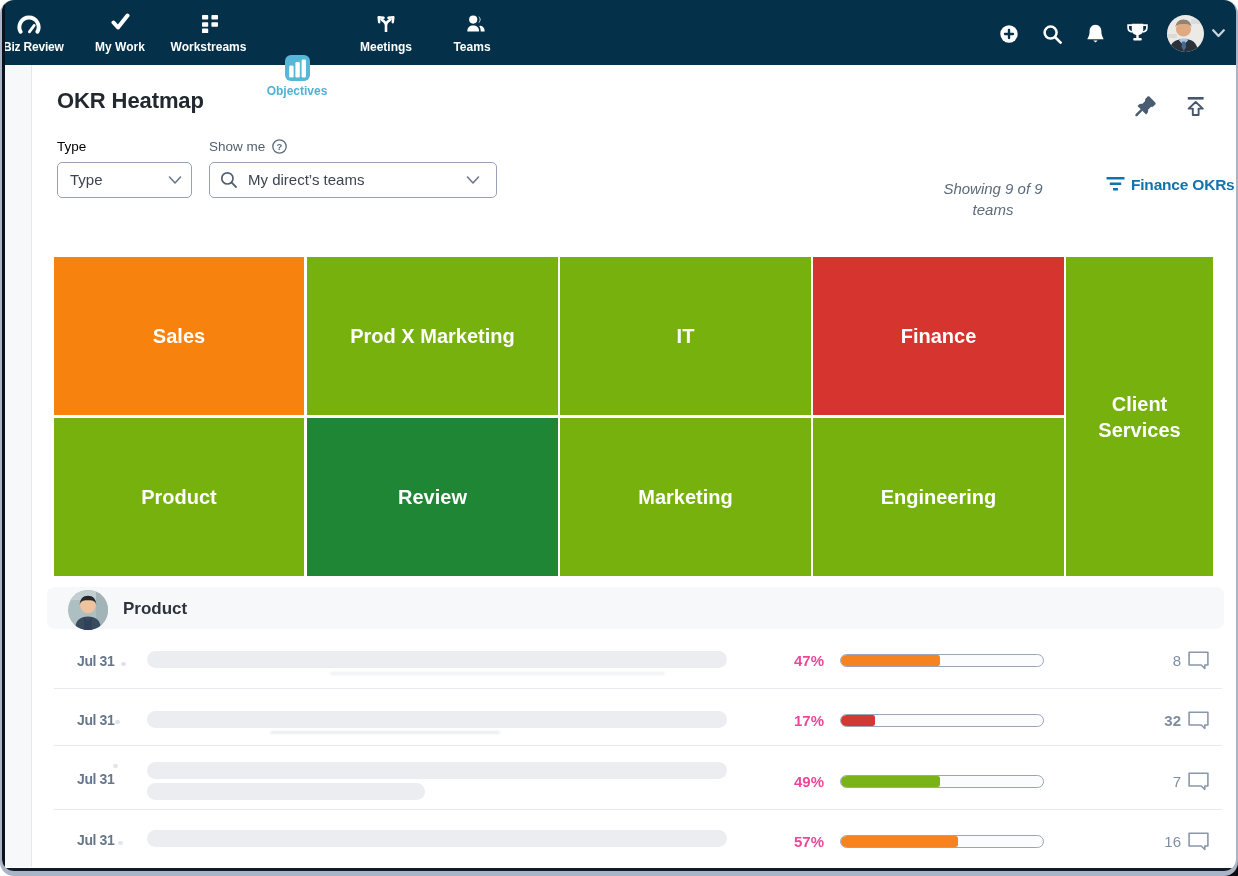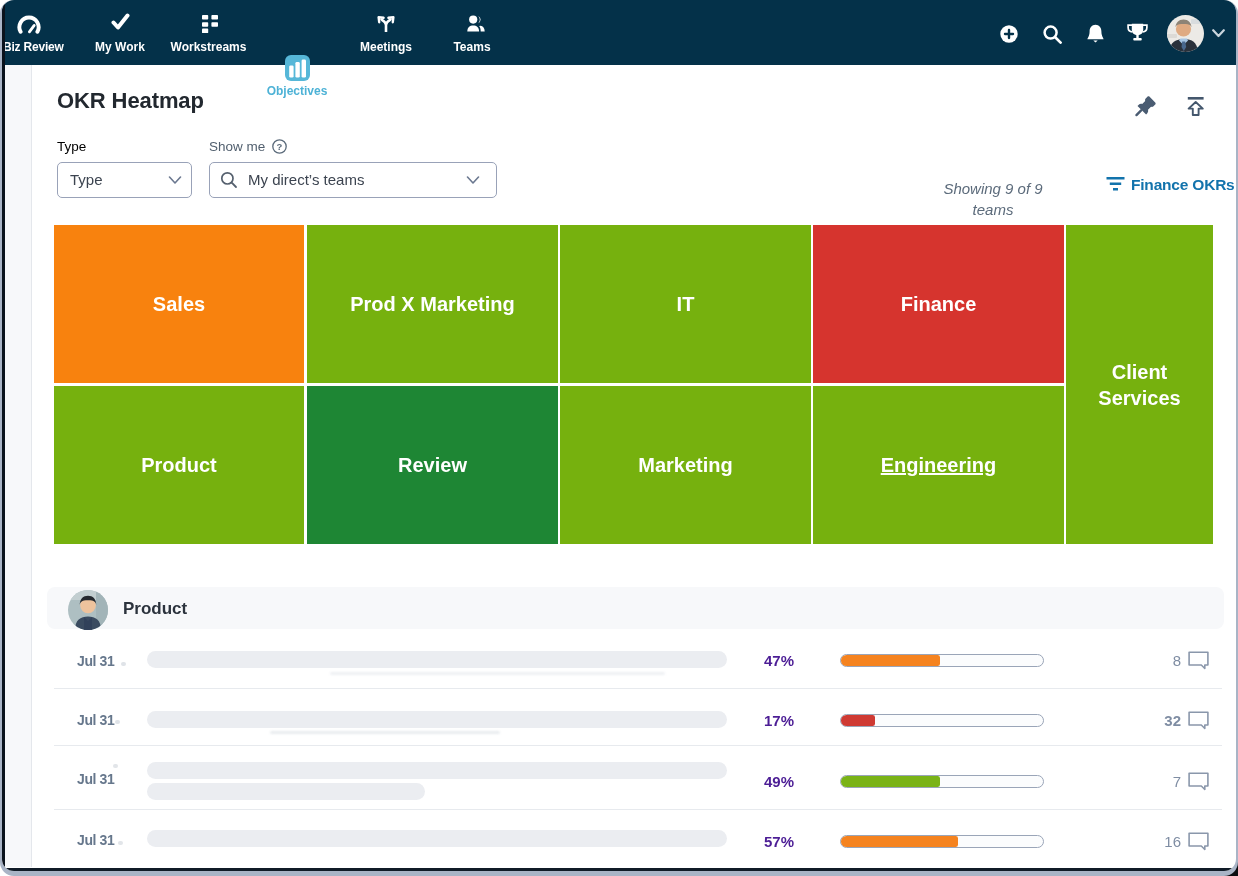--- a/index.html
+++ b/index.html
@@ -12,25 +12,25 @@
   .window{position:absolute;left:2px;top:0;width:1234px;height:871px;background:#ffffff;
           border-radius:12px;overflow:hidden;}
   .page{position:absolute;left:-2px;top:0;width:1238px;height:876px;}
   .edgeL{position:absolute;left:2px;top:0;width:2.5px;height:871px;background:#0a121c;}
   .edgeB{position:absolute;left:0;top:867.5px;width:1234px;height:3.5px;background:#101b27;}
   .nav{position:absolute;left:2px;top:0;width:1234px;height:65px;background:#043149;}
   .navitem{position:absolute;top:0;height:65px;text-align:center;color:#ffffff;}
   .navlabel{position:absolute;top:40px;width:100%;text-align:center;font-size:12px;font-weight:bold;letter-spacing:0px;white-space:nowrap;}
   .rail{position:absolute;left:4px;top:65px;width:27px;height:802px;background:#f7f8fa;border-right:1px solid #e4e7ec;}
   .cell{position:absolute;display:flex;align-items:center;justify-content:center;
-        color:#ffffff;font-weight:bold;font-size:20px;text-align:center;line-height:26px;}
+        color:#ffffff;font-weight:bold;font-size:20px;text-align:center;line-height:26px;margin-top:32px;}
   .pill{position:absolute;background:#ebedf1;border-radius:9px;height:17px;}
   .sep{position:absolute;left:54px;width:1168px;height:1px;background:#e7eaee;}
   .jul{position:absolute;left:77px;font-size:14px;font-weight:bold;color:#66778c;letter-spacing:-0.4px;}
-  .pct{position:absolute;left:764px;width:60px;font-size:15px;font-weight:bold;color:#4c1d95;}
+  .pct{position:absolute;left:764px;width:60px;text-align:right;font-size:15px;font-weight:bold;color:#ec4899;}
   .bar{position:absolute;left:840px;width:202px;height:11px;border:1px solid #9aa5b8;border-radius:7px;background:#fbfcfd;}
   .fill{height:11px;border-radius:7px 3px 3px 7px;}
   .cnt{position:absolute;left:1141px;width:40px;text-align:right;font-size:15px;color:#7f8da3;}
   .cmt{position:absolute;left:1188px;}
 </style>
 </head>
 <body>
 <div class="stage">
   <div class="blackcorner"></div>
   <div class="shadow"></div>
@@ -190,21 +190,21 @@
 
     <div id="heatmap">
       <div class="cell" style="left:54px;top:225px;width:250px;height:158px;background:#f8820e;">Sales</div>
       <div class="cell" style="left:307px;top:225px;width:251px;height:158px;background:#76b10e;">Prod X Marketing</div>
       <div class="cell" style="left:560px;top:225px;width:251px;height:158px;background:#76b10e;">IT</div>
       <div class="cell" style="left:813px;top:225px;width:251px;height:158px;background:#d6342e;">Finance</div>
       <div class="cell" style="left:1066px;top:225px;width:147px;height:319px;background:#76b10e;">Client<br>Services</div>
       <div class="cell" style="left:54px;top:386px;width:250px;height:158px;background:#76b10e;">Product</div>
       <div class="cell" style="left:307px;top:386px;width:251px;height:158px;background:#1e8634;">Review</div>
       <div class="cell" style="left:560px;top:386px;width:251px;height:158px;background:#76b10e;">Marketing</div>
-      <div class="cell" style="left:813px;top:386px;width:251px;height:158px;background:#76b10e;text-decoration:underline;">Engineering</div>
+      <div class="cell" style="left:813px;top:386px;width:251px;height:158px;background:#76b10e;">Engineering</div>
     </div>
 
     <div id="product">
       <div class="abs" style="left:47px;top:587px;width:1177px;height:42px;background:#f7f8fa;border-radius:8px;"></div>
 
       <svg class="abs" style="left:68px;top:590px;" width="40" height="40" viewBox="0 0 40 40">
         <defs>
               <clipPath id="pvc">
                 <circle cx="20" cy="20" r="20"></circle>
               </clipPath>

